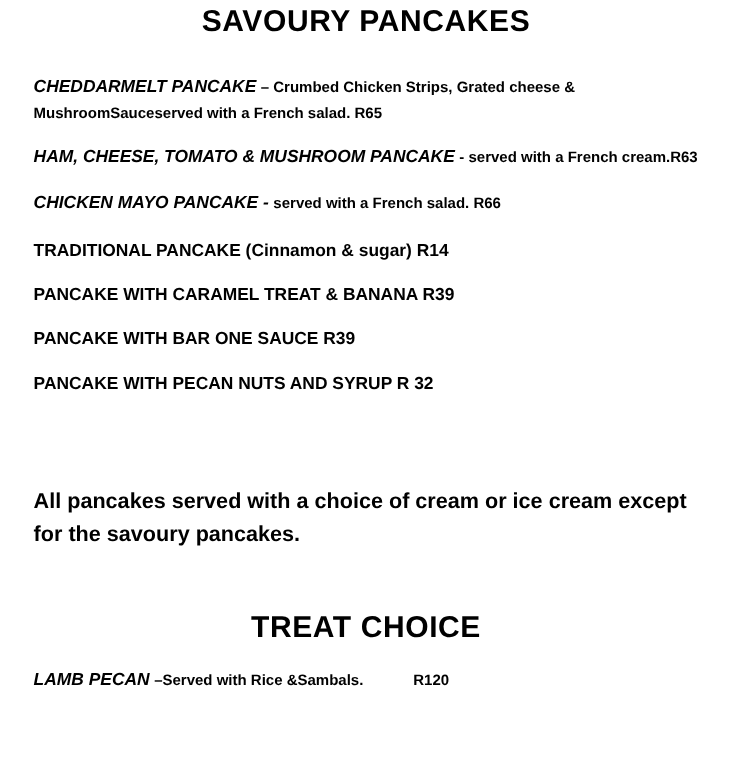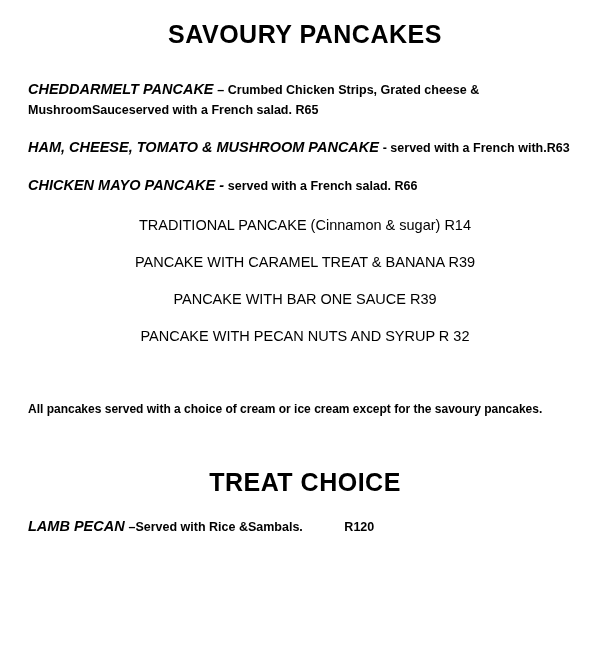--- a/index.html
+++ b/index.html
@@ -12,21 +12,21 @@
     background: #ffffff;
     font-family: "Liberation Sans", sans-serif;
     color: #000000;
     overflow: hidden;
   }
   .page {
     position: relative;
     width: 610px;
     height: 542px;
     box-sizing: border-box;
-    padding: 16px 28px;
+    padding: 0 28px;
   }
   .section-title {
     text-align: center;
     font-weight: bold;
     font-size: 25px;
     letter-spacing: 0.5px;
     margin: 0;
   }
   .title-savoury {
     padding-top: 4px;
@@ -46,30 +46,29 @@
   .item .name {
     font-weight: bold;
     font-size: 14.5px;
     font-style: italic;
   }
   .item .desc {
     font-weight: bold;
     font-size: 12.5px;
   }
   .item-sweet {
-    font-weight: normal;
+    font-weight: bold;
     font-size: 14.5px;
     margin-top: 21px;
-    text-align: center;
   }
   .note {
     font-weight: bold;
-    font-size: 12px;
+    font-size: 18px;
     line-height: 1.55;
-    margin-top: 56px;
+    margin-top: 76px;
     max-width: 560px;
   }
   .spacer-chefs {
     height: 44px;
   }
   .chefs-item {
     margin-top: 19px;
   }
   .gap-wide {
     display: inline-block;
@@ -86,21 +85,21 @@
 
   <h1 class="section-title title-savoury">SAVOURY PANCAKES</h1>
 
   <div class="item first-item">
     <span class="name">CHEDDARMELT PANCAKE</span>
     <span class="desc">– Crumbed Chicken Strips, Grated cheese &amp; MushroomSauceserved with a French salad. R65</span>
   </div>
 
   <div class="item">
     <span class="name">HAM, CHEESE, TOMATO &amp; MUSHROOM PANCAKE</span>
-    <span class="desc">- served with a French with.R63</span>
+    <span class="desc">- served with a French cream.R63</span>
   </div>
 
 
   <div class="item">
     <span class="name">CHICKEN MAYO PANCAKE -</span>
     <span class="desc">served with a French salad. R66</span>
   </div>
 
 
   <div class="item-sweet">TRADITIONAL PANCAKE (Cinnamon &amp; sugar) R14</div>

